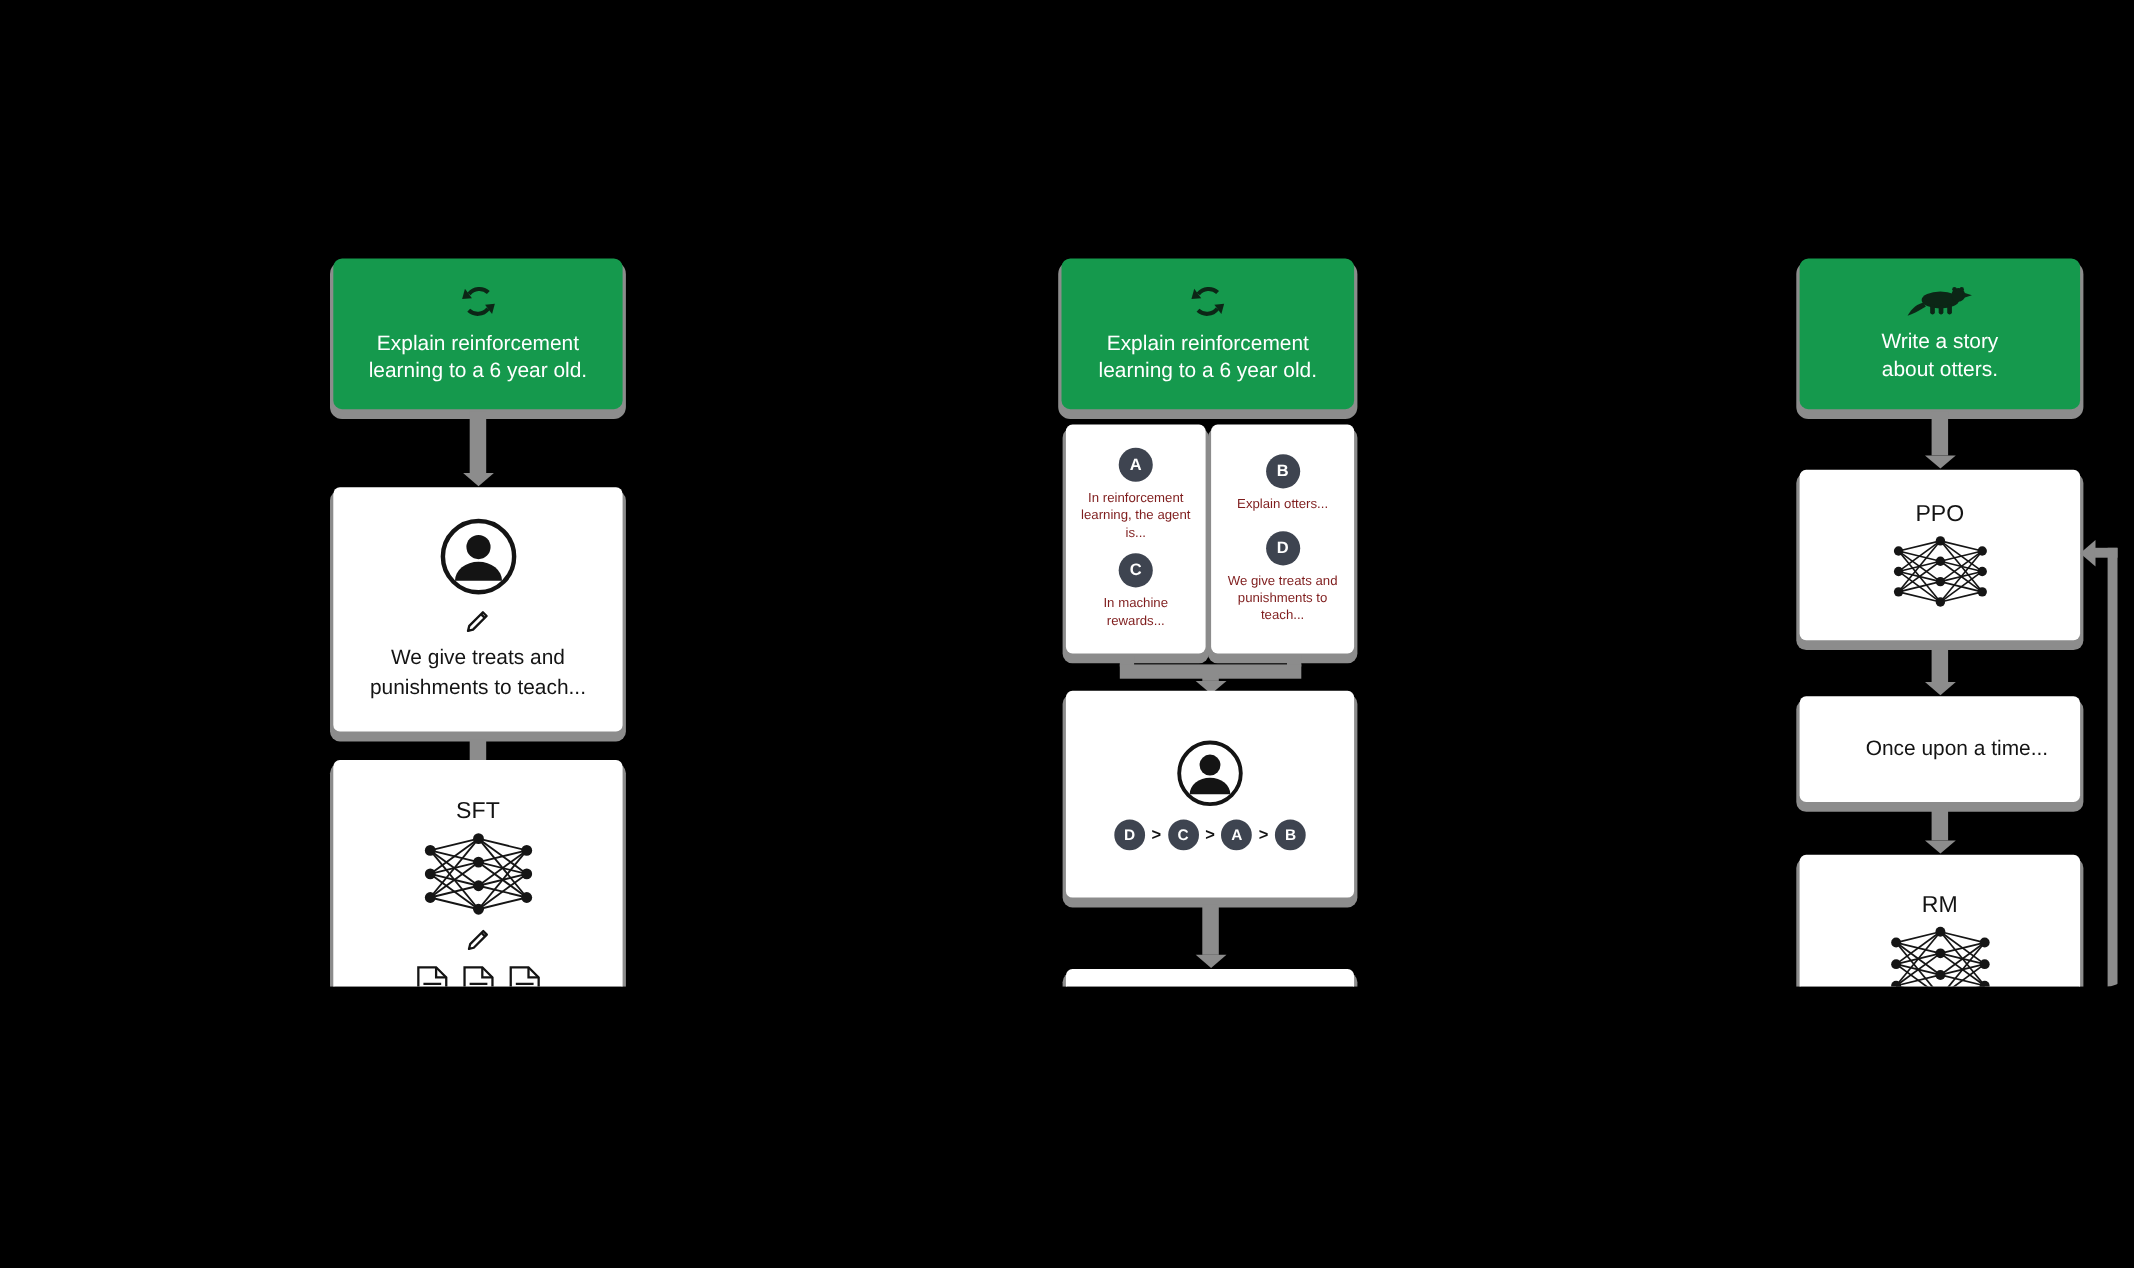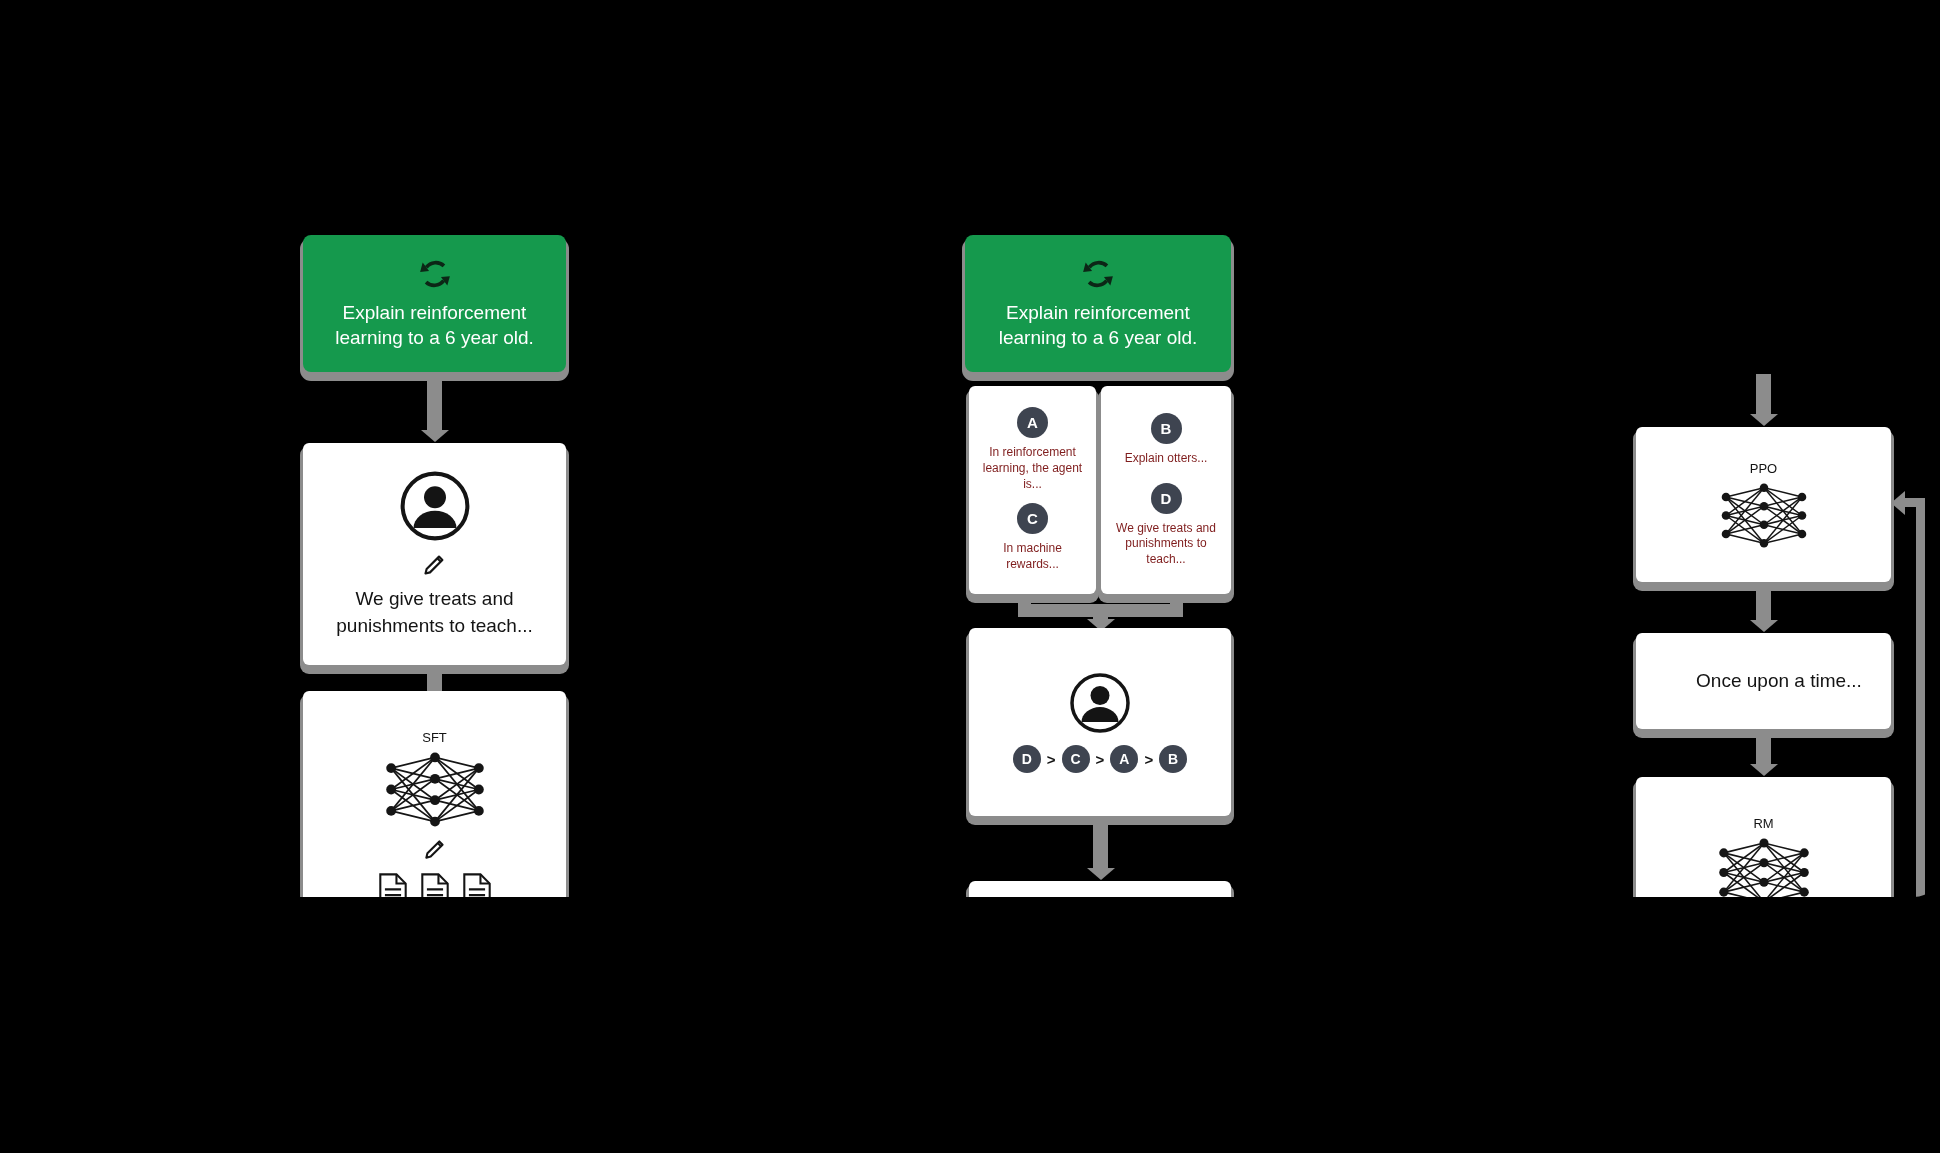--- a/index.html
+++ b/index.html
@@ -45,21 +45,21 @@
     flex:0 0 auto;
   }
   .chip.big { width:31px; height:31px; font-size:15px; }
   .rank-row { display:flex; align-items:center; gap:6px; margin-top:10px; }
   .sep { font-weight:bold; font-size:15px; color:#141414; }
 
   .ans-box { justify-content:space-evenly; padding:10px 5px; }
   .ans-cell { display:flex; flex-direction:column; align-items:center; gap:7px; }
   .ans-text { font-size:12px; line-height:1.3; color:#7f1d1d; padding:0 4px; }
 
-  .model-label { font-size:13px; margin-bottom:6px; }
+  .model-label { font-size:21px; margin-bottom:6px; }
   .main-text { font-size:19px; line-height:1.4; }
   .docs-row { display:flex; gap:12px; margin-top:10px; }
   .pencil-gap { margin-top:8px; }
 
   .rk { font-family:"DejaVu Serif", serif; font-style:italic; font-size:38px;text-decoration:underline; }
   .rk sub { font-size:21px; }
 </style>
 </head>
 <body>
 
@@ -273,20 +273,36 @@
       <span class="chip">D</span>
       <span class="sep">&gt;</span>
       <span class="chip">C</span>
       <span class="sep">&gt;</span>
       <span class="chip">A</span>
       <span class="sep">&gt;</span>
       <span class="chip">B</span>
     </div>
   </div>
 
+  <div class="box green-box" style="left:1636px; top:235px; width:255px; height:137px;">
+    <svg viewBox="0 0 80 40" width="62" height="31">
+      <g fill="#0c2616">
+        <ellipse cx="40" cy="19" rx="22" ry="10"></ellipse>
+        <circle cx="61" cy="13" r="8"></circle>
+        <path d="M66 10 l11 3.5 -11 3.5 z"></path>
+        <circle cx="56.5" cy="6.5" r="2.6"></circle>
+          <circle cx="65" cy="6.5" r="2.6"></circle>
+        <path d="M20 22 C9 25 4 33 1.5 37.5 C7 35.5 15 31.5 23 26.5 Z"></path>
+        <rect x="28" y="24" width="5.5" height="12" rx="2.5"></rect>
+        <rect x="38" y="25" width="5.5" height="11" rx="2.5"></rect>
+        <rect x="48" y="24" width="5.5" height="12" rx="2.5"></rect>
+      </g>
+    </svg>
+    <span class="prompt-text narrow">Write a story about otters.</span>
+  </div>
 
   <div class="varrow" style="left:1756px; top:374px; height:40px;"></div>
 
   <div class="box" style="left:1636px; top:427px; width:255px; height:155px;">
     <div class="model-label">PPO</div>
     <svg viewBox="0 0 110 72" width="102" height="67">
       <g stroke="#151515" stroke-width="1.6">
         <line x1="14" y1="16" x2="55" y2="6"></line>
           <line x1="14" y1="16" x2="55" y2="26"></line>
           <line x1="14" y1="16" x2="55" y2="46"></line>

